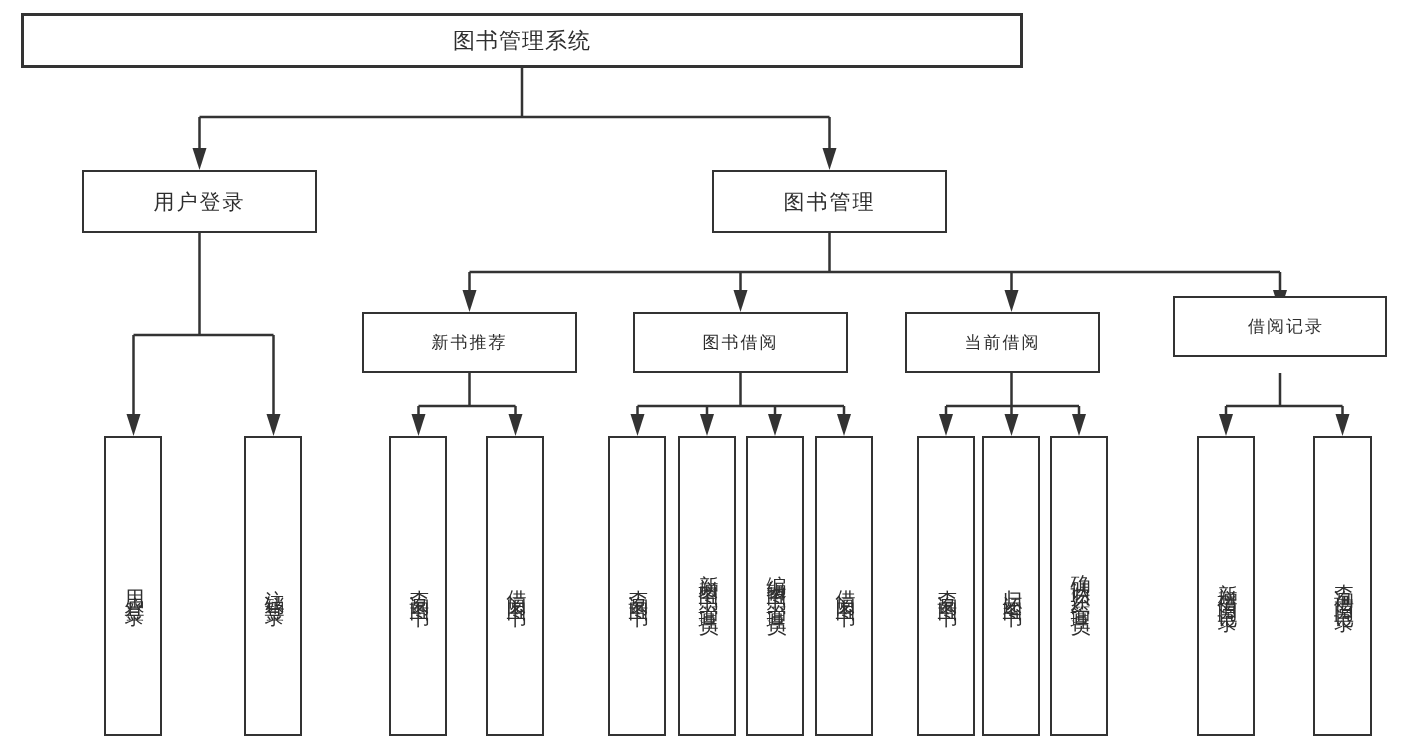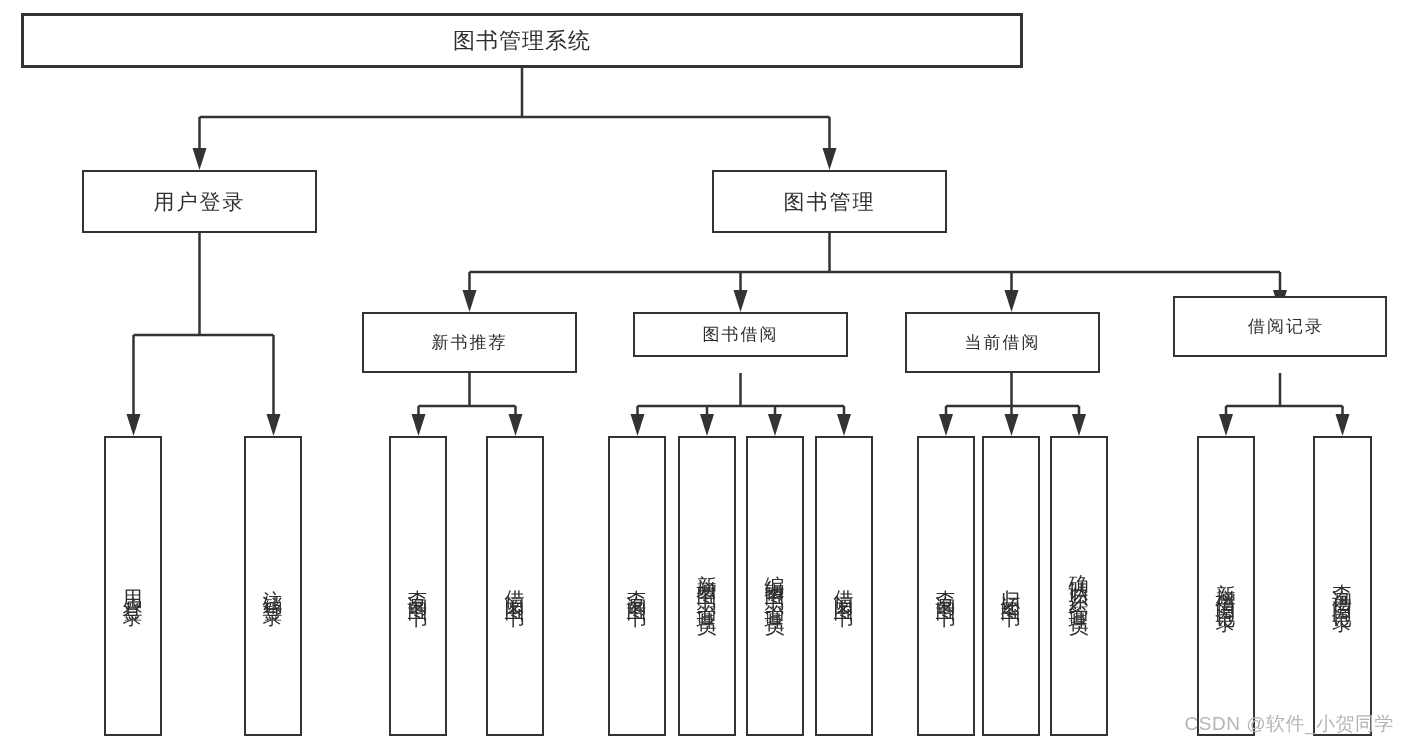--- a/index.html
+++ b/index.html
@@ -2,21 +2,21 @@
 <html><head>
 <meta charset="utf-8">
 <style>
   html, body { margin: 0; padding: 0; background: #ffffff; }
   #stage {
     position: relative;
     width: 1405px;
     height: 747px;
     background: #ffffff;
     overflow: hidden;
-    font-family: Liberation Sans, sans-serif;
+    font-family: Liberation Mono, monospace;
     color: #2e2e2e;
   }
   #wires {
     position: absolute;
     left: 0; top: 0;
     width: 1405px; height: 747px;
   }
   .node {
     position: absolute;
     background: #ffffff;
@@ -93,21 +93,21 @@
       <polygon points="1335.5,414 1349.5,414 1342.5,436"></polygon>
     </g>
   </svg>
 
   <div class="node root" style="left:21px; top:13px; width:1002px; height:55px;">图书管理系统</div>
 
   <div class="node h2" style="left:82px; top:170px; width:235px; height:63px;">用户登录</div>
   <div class="node h2" style="left:712px; top:170px; width:235px; height:63px;">图书管理</div>
 
   <div class="node h3" style="left:362px; top:312px; width:215px; height:61px;">新书推荐</div>
-  <div class="node h3" style="left:633px; top:312px; width:215px; height:45px;">图书借阅</div>
+  <div class="node h3" style="left:633px; top:312px; width:215px; height:61px;">图书借阅</div>
   <div class="node h3" style="left:905px; top:312px; width:195px; height:61px;">当前借阅</div>
   <div class="node h3" style="left:1173px; top:296px; width:214px; height:61px;padding-left:12px;">借阅记录</div>
 
   <div class="node v" style="left:104px; top:436px; width:58px; height:300px;">用户登录</div>
   <div class="node v" style="left:244px; top:436px; width:58px; height:300px;">注销登录</div>
 
   <div class="node v" style="left:389px; top:436px; width:58px; height:300px;">查询图书</div>
   <div class="node v" style="left:486px; top:436px; width:58px; height:300px;">借阅图书</div>
 
   <div class="node v" style="left:608px; top:436px; width:58px; height:300px;">查询图书</div>
@@ -115,15 +115,14 @@
   <div class="node v" style="left:746px; top:436px; width:58px; height:300px;">编辑图书（管理员）</div>
   <div class="node v" style="left:815px; top:436px; width:58px; height:300px;">借阅图书</div>
 
   <div class="node v" style="left:917px; top:436px; width:58px; height:300px;">查询图书</div>
   <div class="node v" style="left:982px; top:436px; width:58px; height:300px;">归还图书</div>
   <div class="node v" style="left:1050px; top:436px; width:58px; height:300px;">确认归还（管理员）</div>
 
   <div class="node v" style="left:1197px; top:436px; width:58px; height:300px;">新增借阅记录</div>
   <div class="node v" style="left:1313px; top:436px; width:59px; height:300px;">查询借阅记录</div>
 
-  <div id="watermark">CSDN @软件_小贺同学</div>
 
 </div>
 
 </body></html>

